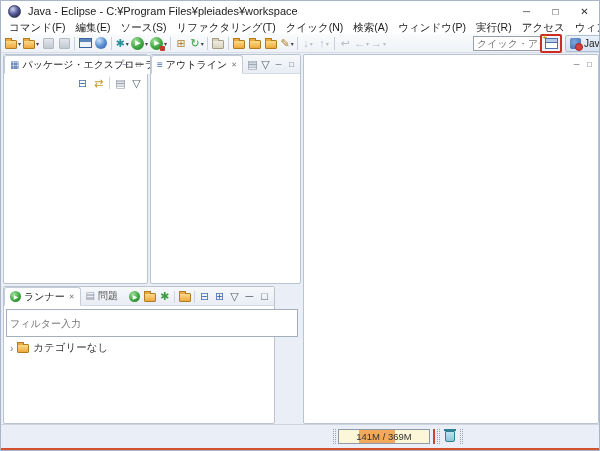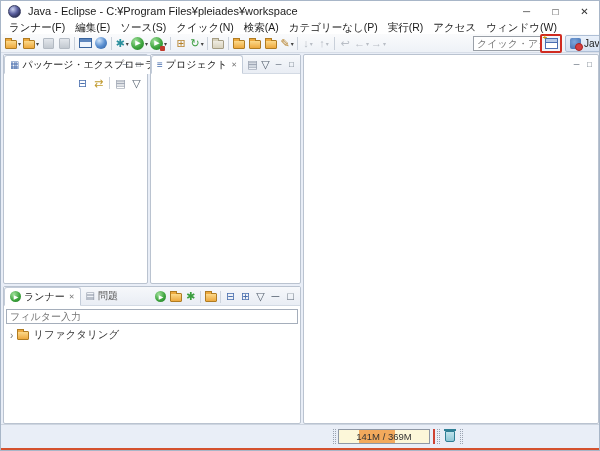--- a/index.html
+++ b/index.html
@@ -70,24 +70,24 @@
   .hdr-btns{position:absolute;right:2px;top:0;height:19px;display:flex;align-items:center;}
   .hdr-btn{width:13px;height:15px;display:flex;align-items:center;justify-content:center;font-size:8px;color:#55616f;}
   .view-toolbar{display:flex;justify-content:flex-end;align-items:center;height:18px;padding-right:3px;gap:1px;}
   .vt-btn{min-width:15px;height:16px;display:flex;align-items:center;justify-content:center;}
   .vt-sep{width:1px;height:12px;background:#cdd4de;margin:0 2px;}
 
   .pkg-panel{left:2px;top:53px;width:145px;height:230px;}
   .outline-panel{left:149px;top:53px;width:151px;height:230px;}
   .outline-msg{font-size:10px;color:#333;padding:5px 6px;}
 
-  .runner-panel{left:2px;top:285px;width:298px;height:138px;}
+  .runner-panel{left:2px;top:285px;width:272px;height:138px;}
   .runner-hdr-icons{position:absolute;right:2px;top:0;height:19px;display:flex;align-items:center;}
   .filter-input{display:block;width:292px;margin:3px 2px 0 2px;height:15px;border:1px solid #a5aebb;
-    font-size:10px;color:#666;padding:0 3px;font-family:inherit;background:#fff;}
+    font-size:10px;color:#666;padding:13px 3px;font-family:inherit;background:#fff;}
   .tree-row{display:flex;align-items:center;gap:4px;padding:4px 0 0 6px;}
   .tree-arrow{font-size:10px;color:#777;}
   .tree-folder{width:12px;height:9px;background:linear-gradient(#fcd98a,#eda93e);border:1px solid #b07c22;border-radius:1px;position:relative;}
   .tree-folder::before{content:"";position:absolute;top:-3px;left:-1px;width:5px;height:2px;background:#eda93e;border:1px solid #b07c22;border-bottom:none;}
   .tree-label{font-size:10.5px;color:#333;}
 
   .editor-area{left:302px;top:53px;width:296px;height:370px;background:#fff;}
   .editor-hdr{position:relative;height:16px;}
 
   
@@ -113,26 +113,27 @@
     <div class="app-icon"></div>
     <div class="title-text">Java - Eclipse - C:¥Program Files¥pleiades¥workspace</div>
     <div class="win-btns" id="win-btns">
         <span class="win-btn">─</span>
         <span class="win-btn">□</span>
         <span class="win-btn">✕</span>
       </div>
   </div>
 
   <div class="menubar" id="menubar">
-      <span class="menu-item">ランナー(F)</span>
+      <span class="menu-item">コマンド(F)</span>
       <span class="menu-item">編集(E)</span>
       <span class="menu-item">ソース(S)</span>
+      <span class="menu-item">リファクタリング(T)</span>
       <span class="menu-item">クイック(N)</span>
       <span class="menu-item">検索(A)</span>
-      <span class="menu-item">カテゴリーなし(P)</span>
+      <span class="menu-item">ウィンドウ(P)</span>
       <span class="menu-item">実行(R)</span>
       <span class="menu-item">アクセス</span>
       <span class="menu-item">ウィンドウ(W)</span>
     </div>
 
   <div class="toolbar">
     <span id="tb-icons" style="display:flex;align-items:center;">
         <span class="tb-btn">
           <span class="i-folder"></span>
           <span class="dd">▾</span>
@@ -251,21 +252,21 @@
         <span class="vt-btn">
           <span class="tb-glyph c-dim">▽</span>
         </span>
       </div>
   </div>
 
   <div class="panel outline-panel">
     <div class="panel-hdr">
       <span class="tab active">
         <span class="tab-glyph c-blue">≡</span>
-        <span class="tab-label">プロジェクト</span>
+        <span class="tab-label">アウトライン</span>
         <span class="tab-close">✕</span>
       </span>
       <span class="hdr-btns" id="outline-hdr-btns">
           <span class="hdr-btn">
             <span class="tb-glyph c-gray">▤</span>
           </span>
           <span class="hdr-btn">
             <span class="tb-glyph c-dim">▽</span>
           </span>
           <span class="hdr-btn">─</span>
@@ -314,21 +315,21 @@
           </span>
           <span class="vt-btn">
             <span class="tb-glyph c-dim">□</span>
           </span>
         </span>
     </div>
     <input class="filter-input" placeholder="フィルター入力" style="">
     <div class="tree-row">
       <span class="tree-arrow">›</span>
       <span class="tree-folder"></span>
-      <span class="tree-label">リファクタリング</span>
+      <span class="tree-label">カテゴリーなし</span>
     </div>
   </div>
 
   <div class="panel editor-area">
     <div class="editor-hdr">
       <span class="hdr-btns" id="editor-hdr-btns">
           <span class="hdr-btn">─</span>
           <span class="hdr-btn">□</span>
         </span>
     </div>

